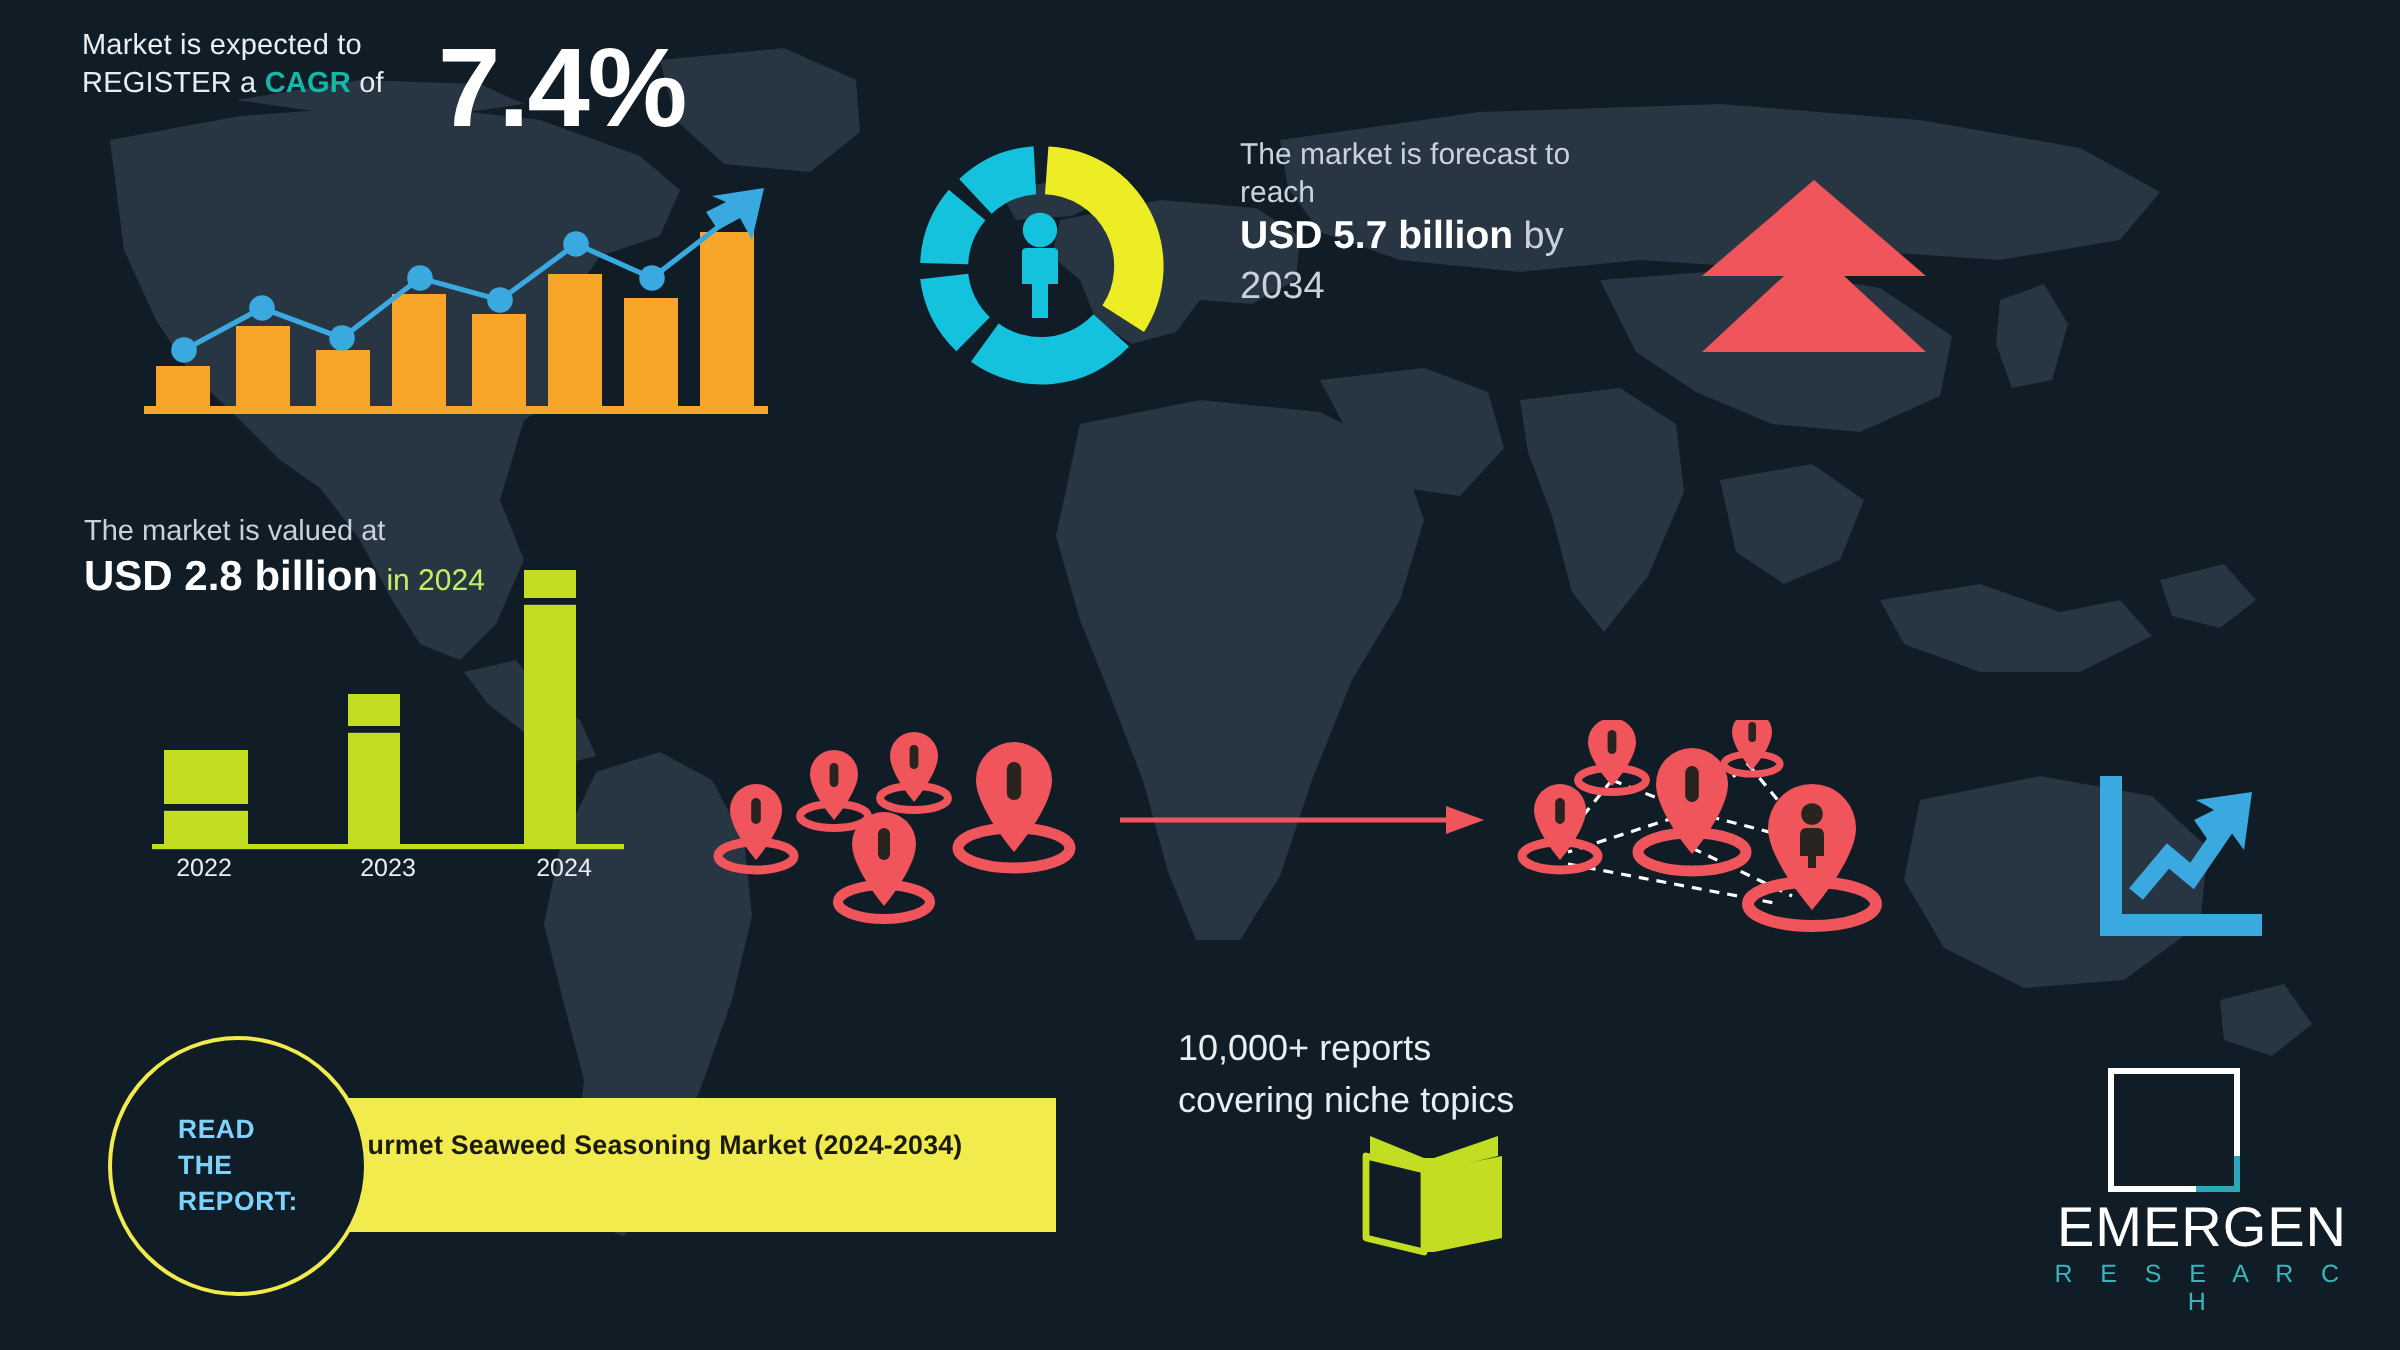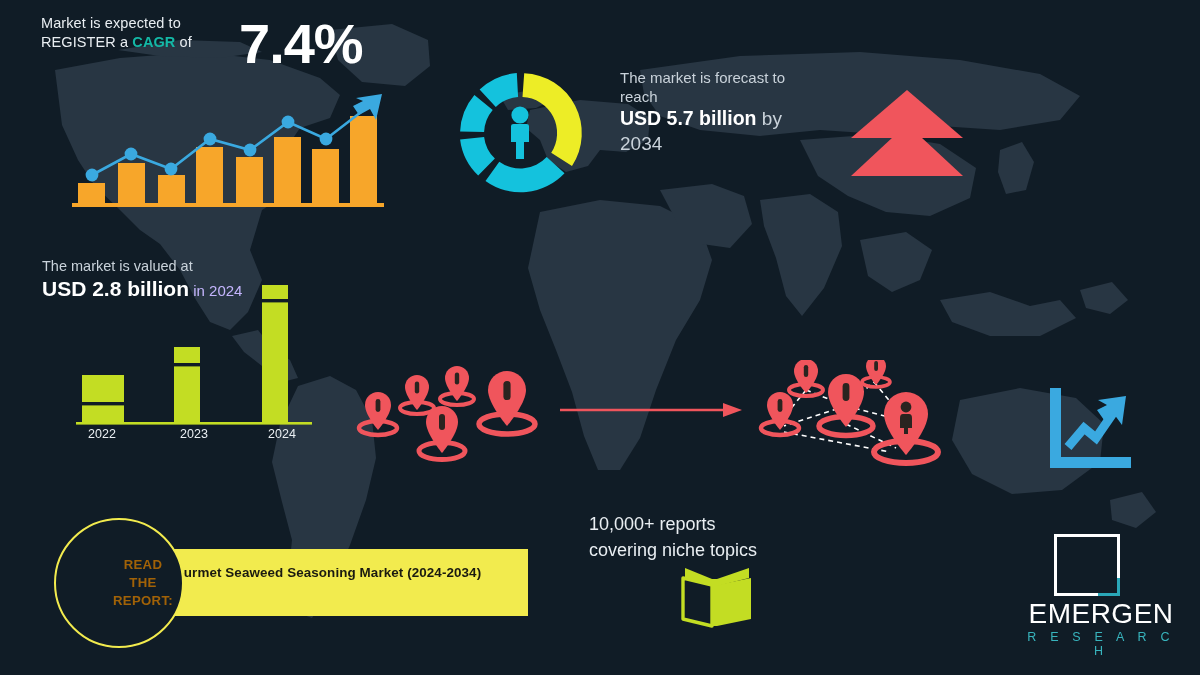--- a/index.html
+++ b/index.html
@@ -20,21 +20,21 @@
   
   .txt { position:absolute; color:#e9eef2; line-height:1.28; }
   .lt { color:#c9d2da; font-weight:400; }
 
   
   #cagr-text { left:41px; top:14px; width:195px; font-size:14.5px; letter-spacing:.1px; }
   #cagr-text .b { font-weight:700; color:#14b8a6; }
   #cagr-value {
     left:219px; top:16px;
     font-size:56px; font-weight:700; color:#ffffff;
-    letter-spacing:-1px; line-height:1;margin-left:20px;
+    letter-spacing:-1px; line-height:1;
   }
 
   
   #orange-chart { position:absolute; left:60px; top:82px; width:330px; height:130px; }
 
   
   #donut { position:absolute; left:440px; top:53px; width:160px; height:160px; }
 
   
   #forecast { left:620px; top:68px; width:250px; font-size:15px; }
@@ -44,21 +44,21 @@
   
   #red-arrow { position:absolute; left:845px; top:88px; width:125px; height:90px; }
 
   
   #fragmented { left:500px; top:220px; width:640px; font-size:15.2px; color:#e9eef2; line-height:1.5; }
   #fragmented .hl { color:#eded26; font-weight:700; }
 
   
   #valued-text { left:42px; top:257px; width:270px; font-size:14.5px; }
   #valued-text .big { font-size:21px; font-weight:700; color:#ffffff; }
-  #valued-text .sm { font-size:15px; color:#c4b5fd; }
+  #valued-text .sm { font-size:15px; color:#bef264; }
 
   
   #green-chart { position:absolute; left:70px; top:275px; width:250px; height:170px; }
   .gx-label {
     position:absolute; font-size:12.5px; color:#e9eef2;
     text-align:center; width:60px; font-weight:400;
   }
 
   
   #pins-left  { position:absolute; left:352px; top:366px; width:190px; height:110px; }
@@ -78,22 +78,22 @@
     font-size:13.4px; font-weight:700; color:#1a1a10;
     letter-spacing:.1px;
   }
   #report-circle {
     position:absolute; left:54px; top:518px;
     width:130px; height:130px; border-radius:50%;
     background:#101c26; border:2.5px solid #f2eb4e;
     display:flex; align-items:center; justify-content:center;
   }
   #report-circle span {
-    font-size:13.2px; font-weight:700; color:#a16207;
-    text-align:center; line-height:1.35; letter-spacing:.3px;margin-left:24px;
+    font-size:13.2px; font-weight:700; color:#7dd3fc;
+    text-align:left; line-height:1.35; letter-spacing:.3px;
   }
 
   
   #reports-text { left:589px; top:512px; width:240px; font-size:18px; color:#e9eef2; line-height:1.42; }
   #book-icon { position:absolute; left:681px; top:566px; width:72px; height:62px; }
 
   
   #logo { position:absolute; left:1026px; top:534px; width:150px; height:110px; }
   #logo-mark {
     position:absolute; left:28px; top:0;

